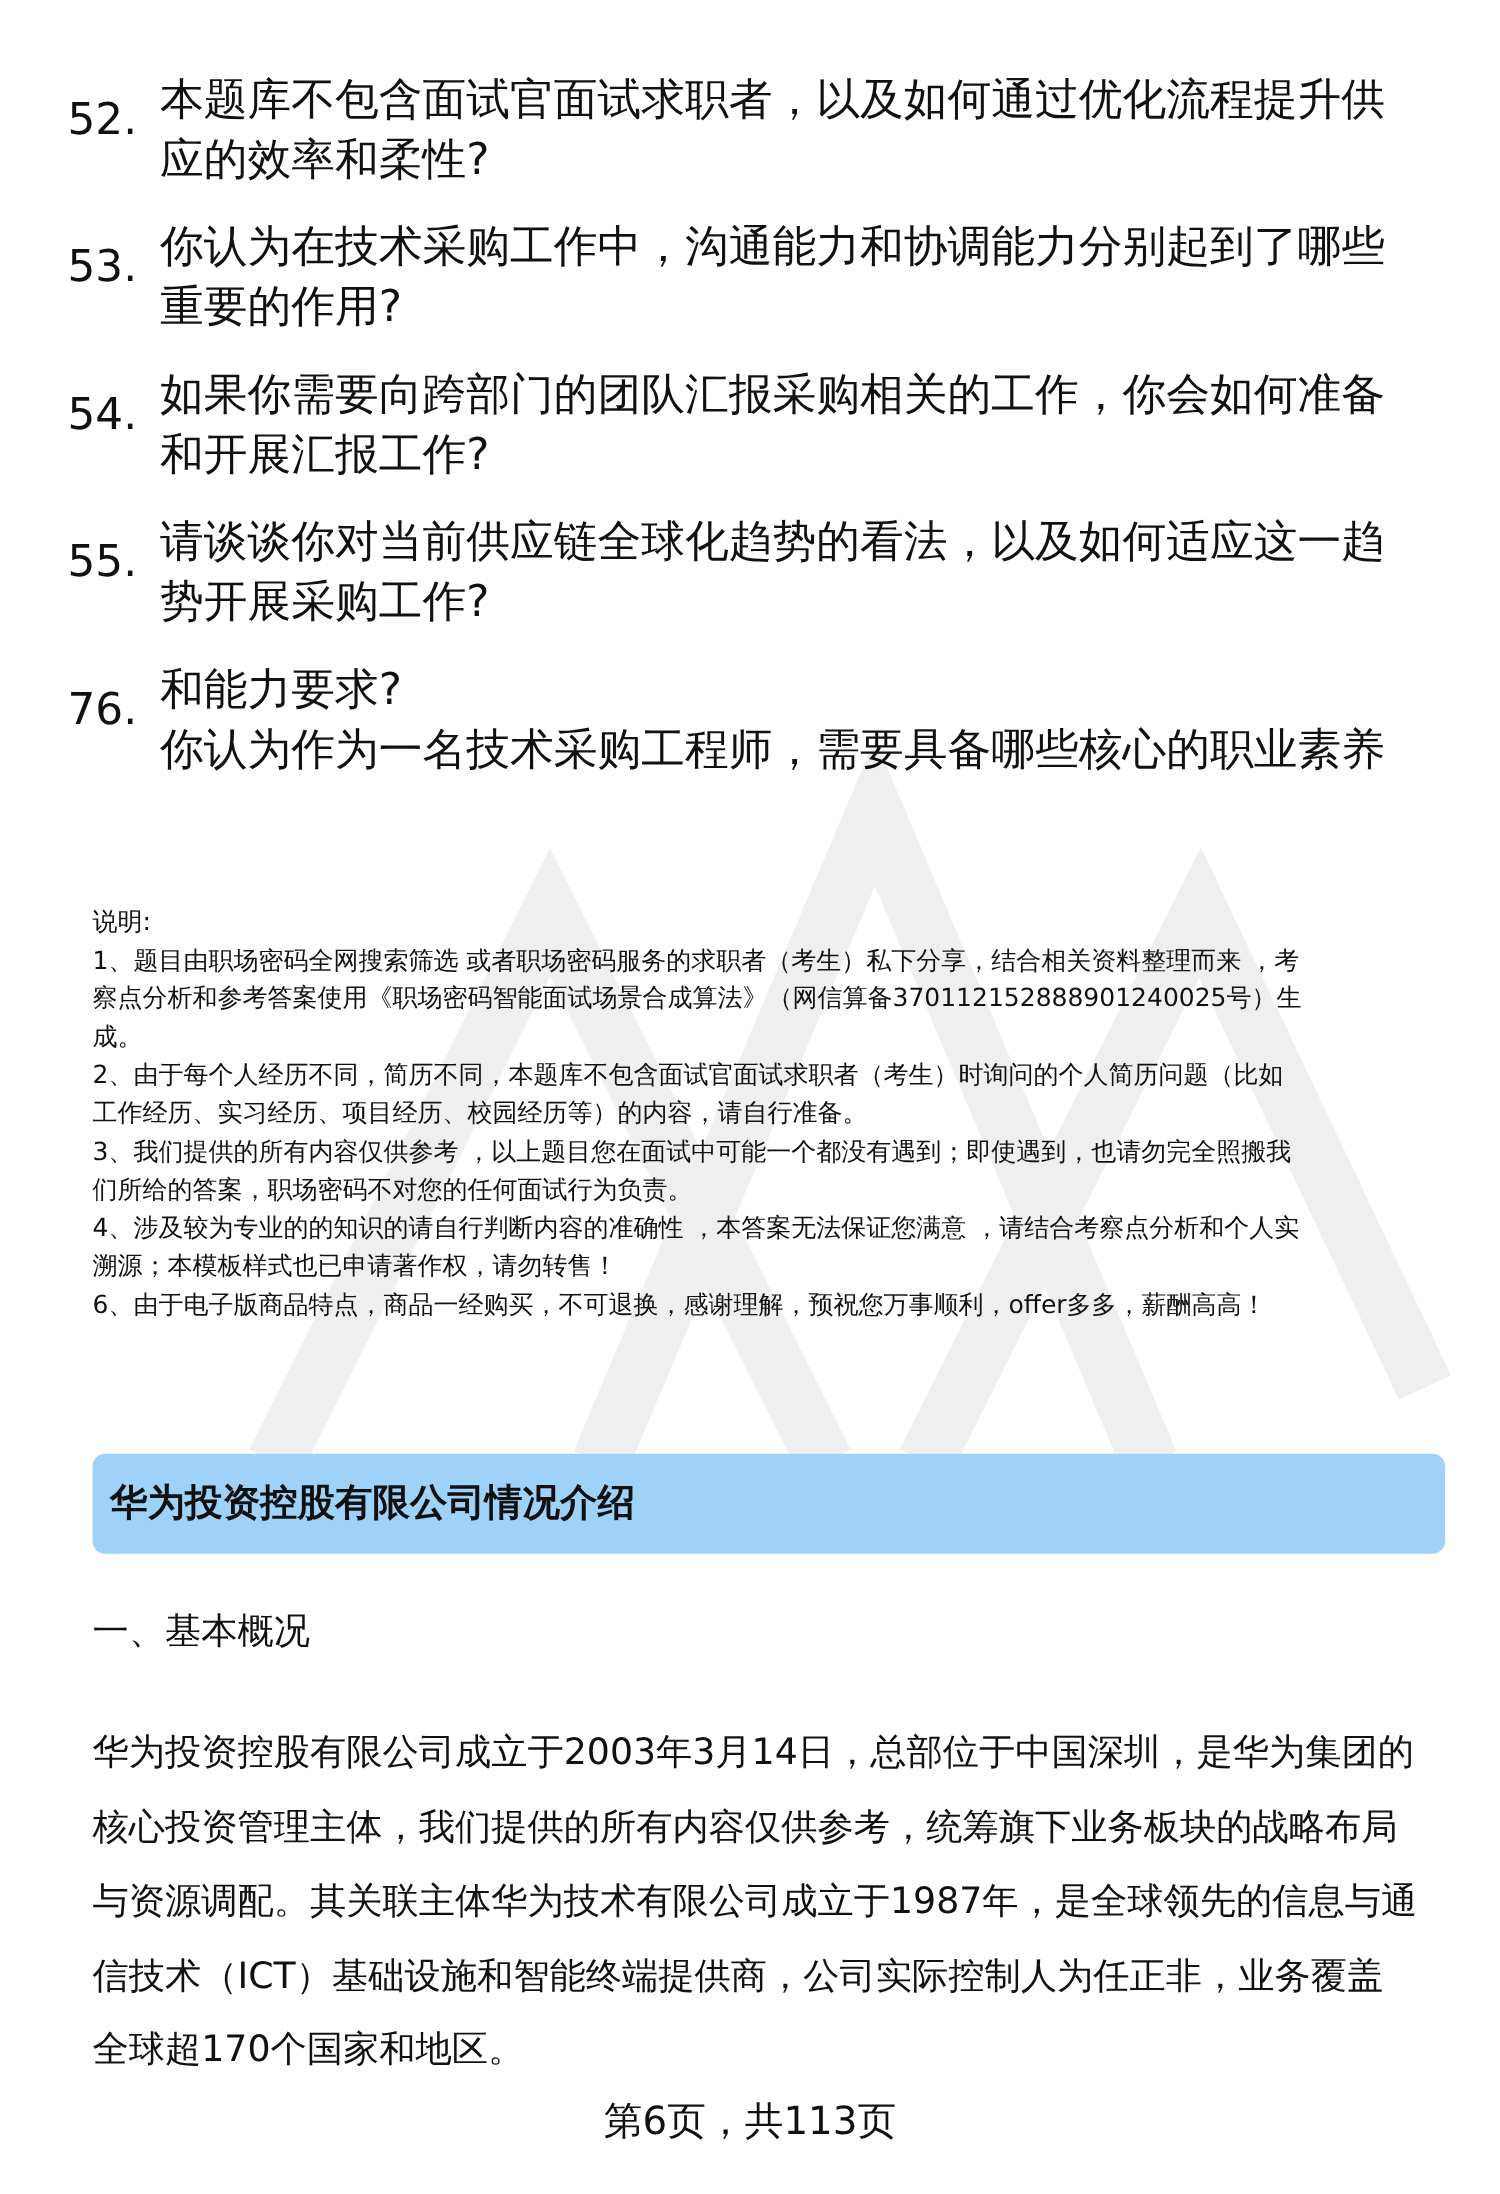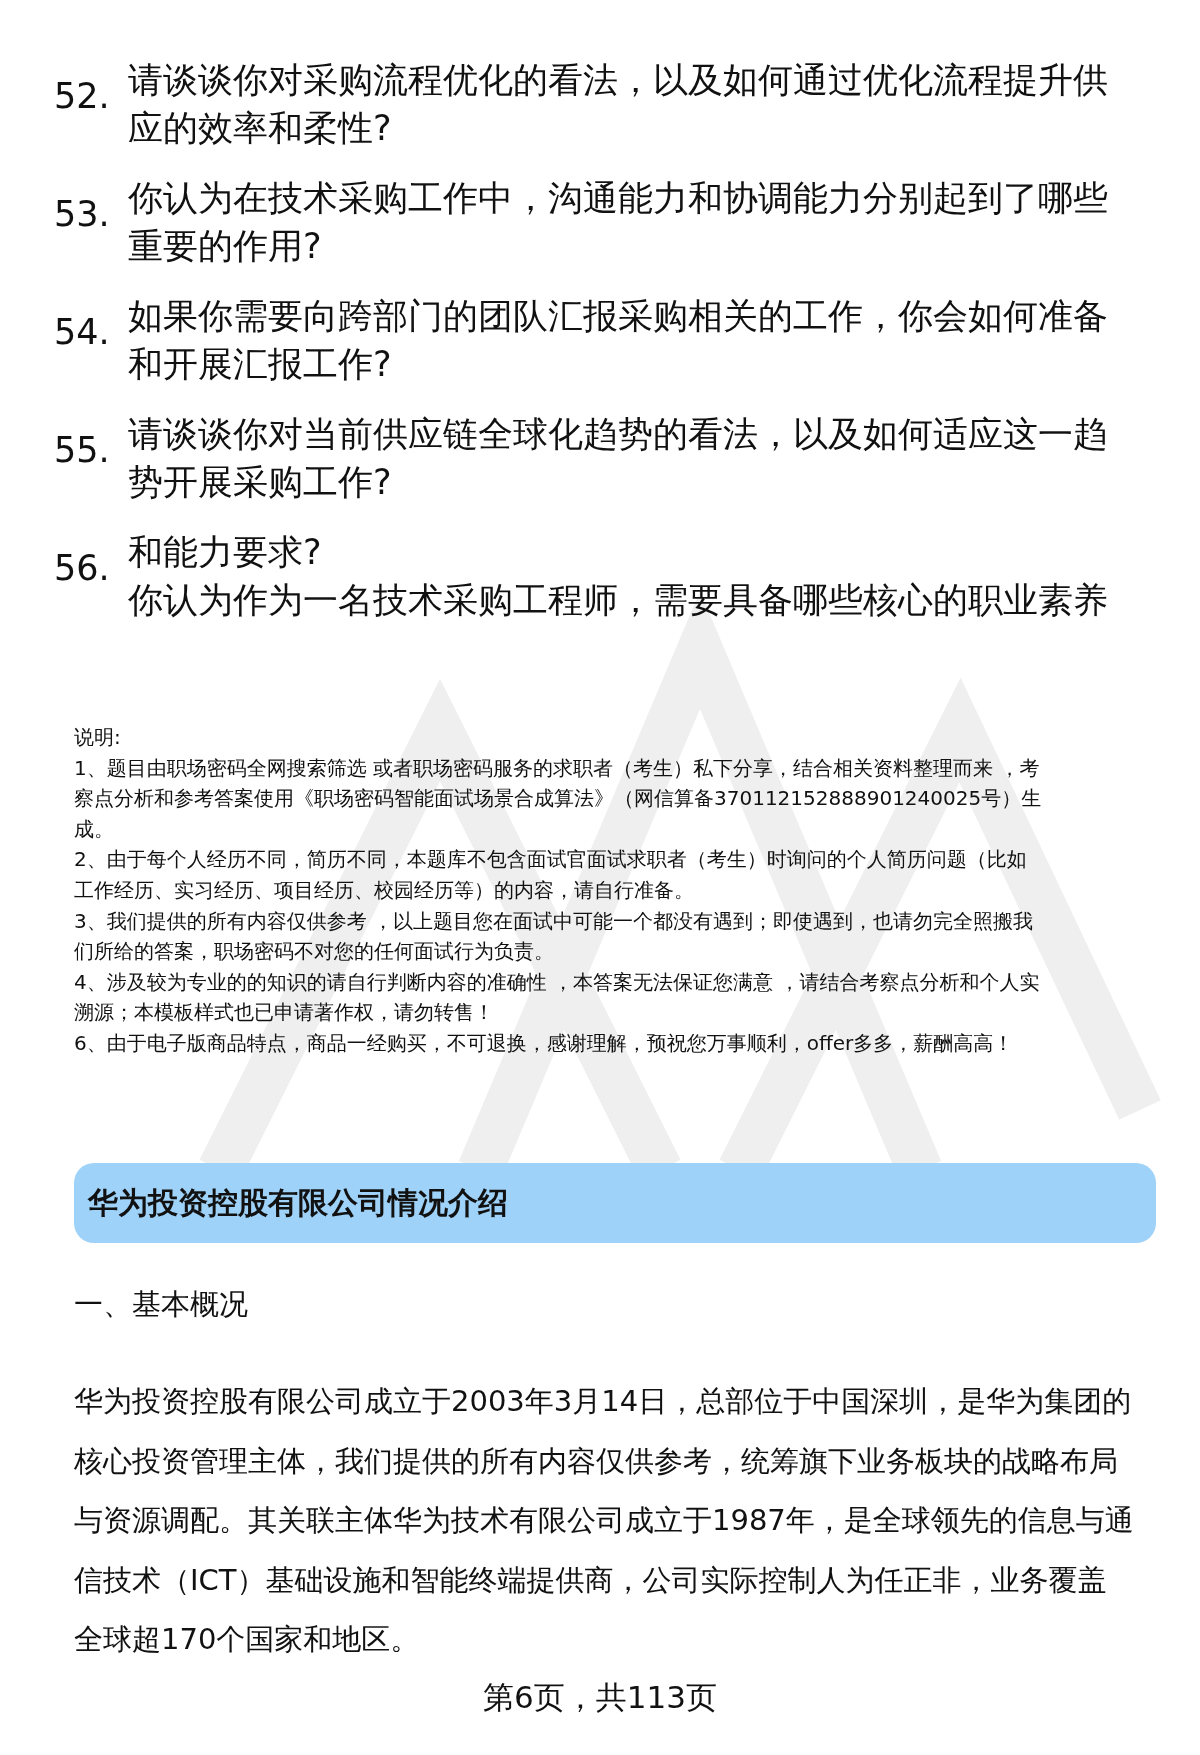--- a/index.html
+++ b/index.html
@@ -17,21 +17,21 @@
   }
   .q .num { position: absolute; left: 0; top: 16px; }
   .q .txt { margin-left: 74px; display: block; }
   .notes {
     position: absolute; left: 74px; top: 722px; width: 1090px;
     font-size: 20px; line-height: 30.6px; color: #111;
   }
   .notes p { margin: 0; }
   .banner {
     position: absolute; left: 74px; top: 1163px; width: 1082px; height: 80px;
-    background: #9fd2f8; border-radius: 20px;
+    background: #9fd2f8; border-radius: 10px;
   }
   .banner span {
     position: absolute; left: 14px; top: 18px;
     font-size: 30px; font-weight: bold; line-height: 44px; color: #111;
   }
   .section-heading {
     position: absolute; left: 74px; top: 1284px;
     font-size: 29px; line-height: 40px; text-align: center;
   }
   .body-para {
@@ -49,21 +49,21 @@
 <svg class="watermark" viewBox="0 0 1000 780">
   <g fill="none" stroke="#000" stroke-width="46" stroke-linejoin="miter">
     <path d="M40 700 L260 260 L480 700"></path>
     <path d="M300 700 L520 180 L740 700"></path>
     <path d="M560 700 L780 260 L960 640"></path>
   </g>
 </svg>
 
 <div class="q" style="top:56px">
   <span class="num">52.</span>
-  <span class="txt">请谈谈你对采购流程优化的看法，以及如何通过优化流程提升供</span>
+  <span class="txt">本题库不包含面试官面试求职者，以及如何通过优化流程提升供</span>
   <span class="txt">应的效率和柔性?</span>
 </div>
 
 <div class="q" style="top:174px">
   <span class="num">53.</span>
   <span class="txt">你认为在技术采购工作中，沟通能力和协调能力分别起到了哪些</span>
   <span class="txt">重要的作用?</span>
 </div>
 
 <div class="q" style="top:292px">
@@ -72,21 +72,21 @@
   <span class="txt">和开展汇报工作?</span>
 </div>
 
 <div class="q" style="top:410px">
   <span class="num">55.</span>
   <span class="txt">请谈谈你对当前供应链全球化趋势的看法，以及如何适应这一趋</span>
   <span class="txt">势开展采购工作?</span>
 </div>
 
 <div class="q" style="top:528px">
-  <span class="num">56.</span>
+  <span class="num">76.</span>
   <span class="txt">和能力要求?</span>
   <span class="txt">你认为作为一名技术采购工程师，需要具备哪些核心的职业素养</span>
 </div>
 
 <div class="notes">
   <p>说明:</p>
   <p>1、题目由职场密码全网搜索筛选 或者职场密码服务的求职者（考生）私下分享，结合相关资料整理而来 ，考</p>
   <p>察点分析和参考答案使用《职场密码智能面试场景合成算法》（网信算备370112152888901240025号）生</p>
   <p>成。</p>
   <p>2、由于每个人经历不同，简历不同，本题库不包含面试官面试求职者（考生）时询问的个人简历问题（比如</p>

